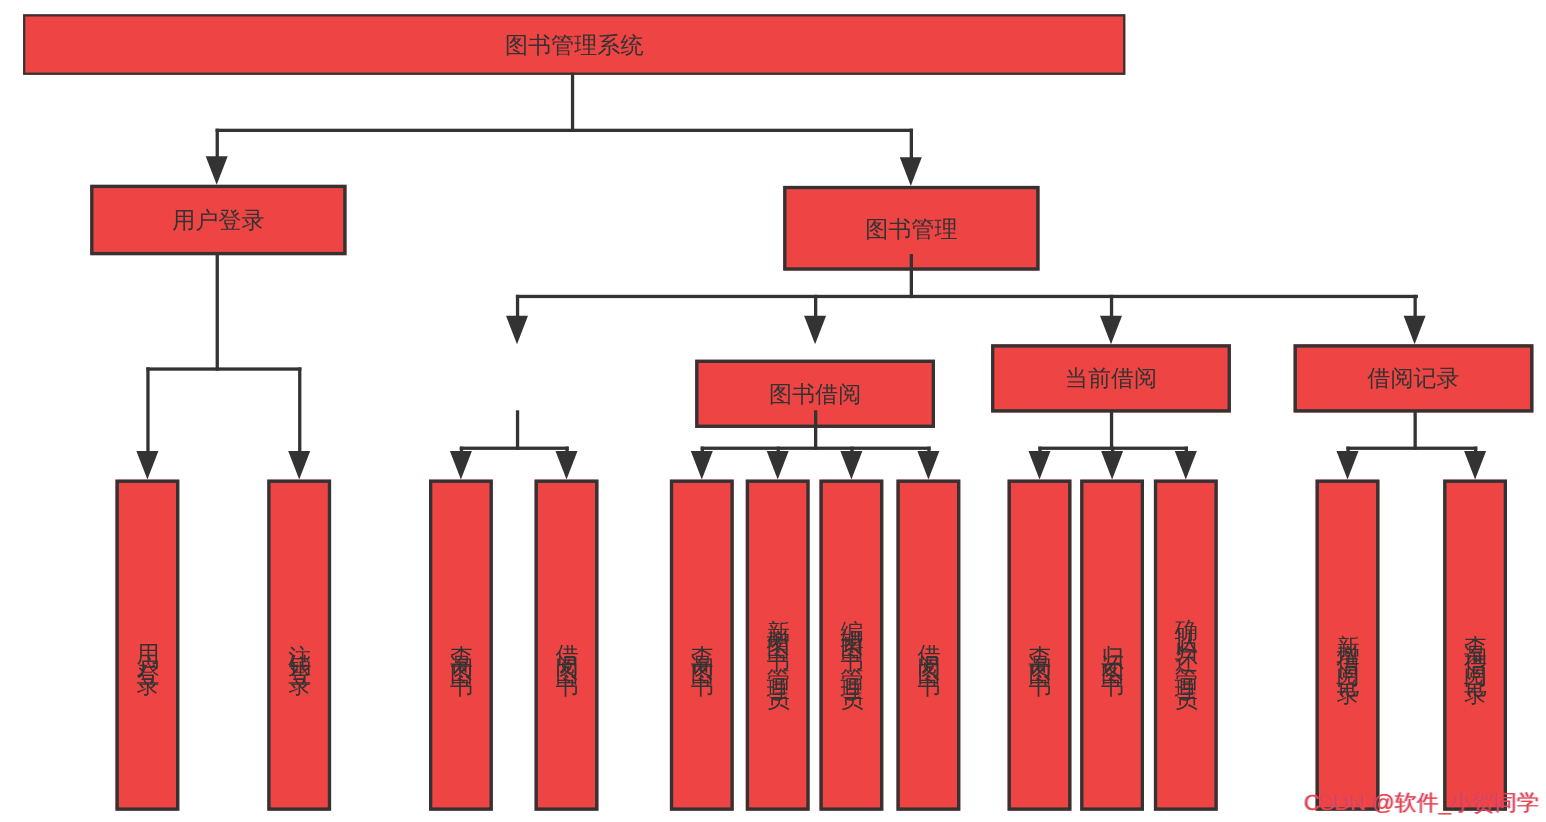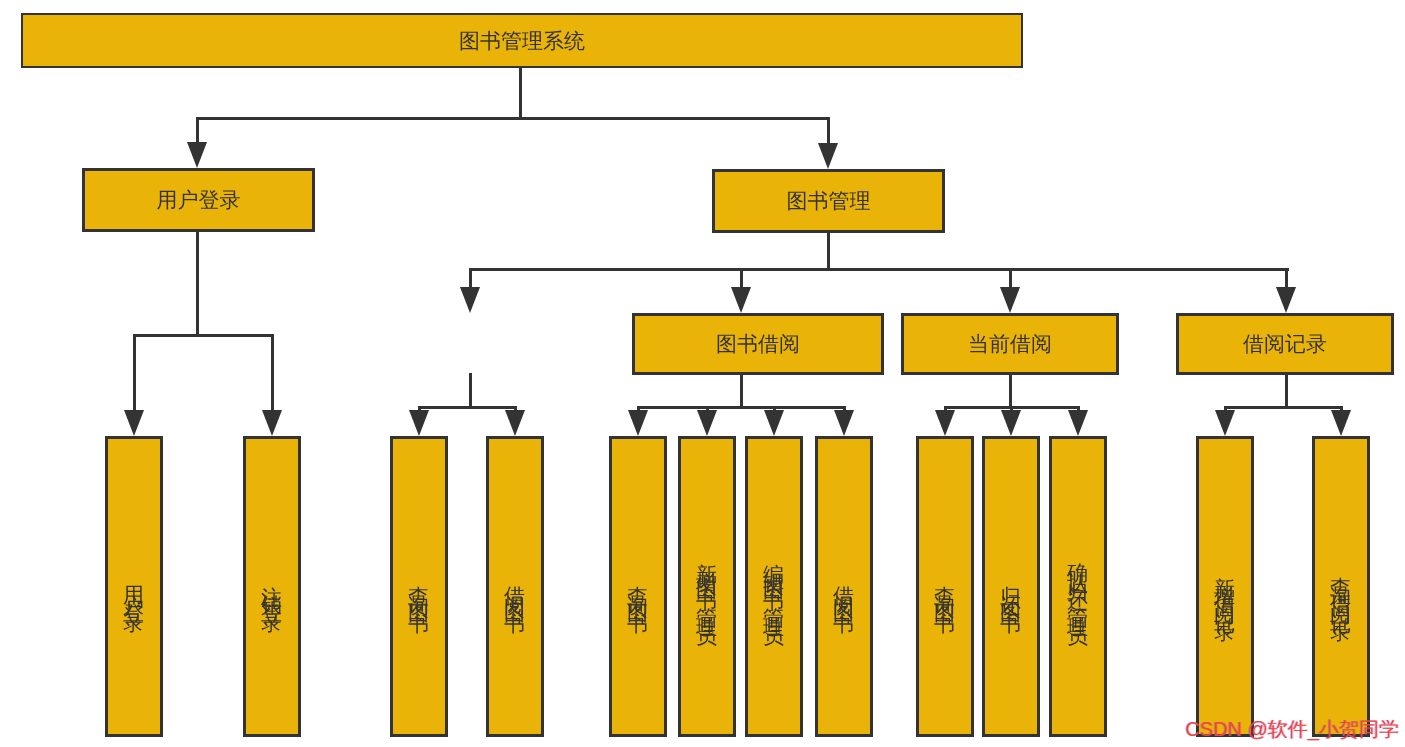--- a/index.html
+++ b/index.html
@@ -2,21 +2,21 @@
 <html><head>
 <meta charset="utf-8">
 <style>
   html,body{margin:0;padding:0;background:#ffffff;}
   .canvas{
     position:relative;width:1405px;height:747px;background:#ffffff;
     font-family:"Liberation Sans","DejaVu Sans",sans-serif;
     color:#2f2f2f;overflow:hidden;
   }
   .node{
-    position:absolute;box-sizing:border-box;background:#eab308;
+    position:absolute;box-sizing:border-box;background:#ef4444;
     border:3px solid #333333;display:flex;align-items:center;justify-content:center;
   }
   .node .lbl{font-size:21px;color:#333333;white-space:nowrap;}
   .root{border-width:2px;}
   .leaf .lbl{
     writing-mode:vertical-rl;text-orientation:upright;
     letter-spacing:9px;line-height:1;font-size:21px;
   }
   .vl{position:absolute;width:3px;background:#333333;}
   .hl{position:absolute;height:3px;background:#333333;}
@@ -36,25 +36,25 @@
 
 <div class="canvas">
 
   <div class="node root" style="left:21px;top:13px;width:1002px;height:55px">
     <span class="lbl">图书管理系统</span>
   </div>
 
   <div class="node" style="left:82px;top:168px;width:233px;height:64px">
     <span class="lbl">用户登录</span>
   </div>
-  <div class="node" style="left:712px;top:169px;width:233px;height:64px">
+  <div class="node" style="left:712px;top:169px;width:233px;height:77px">
     <span class="lbl">图书管理</span>
   </div>
 
-  <div class="node" style="left:632px;top:313px;width:252px;height:62px">
+  <div class="node" style="left:632px;top:327px;width:218px;height:62px">
     <span class="lbl">图书借阅</span>
   </div>
   <div class="node" style="left:901px;top:313px;width:218px;height:62px">
     <span class="lbl">当前借阅</span>
   </div>
   <div class="node" style="left:1176px;top:313px;width:218px;height:62px">
     <span class="lbl">借阅记录</span>
   </div>
 
   <div class="node leaf" style="left:105px;top:436px;width:58px;height:301px">

